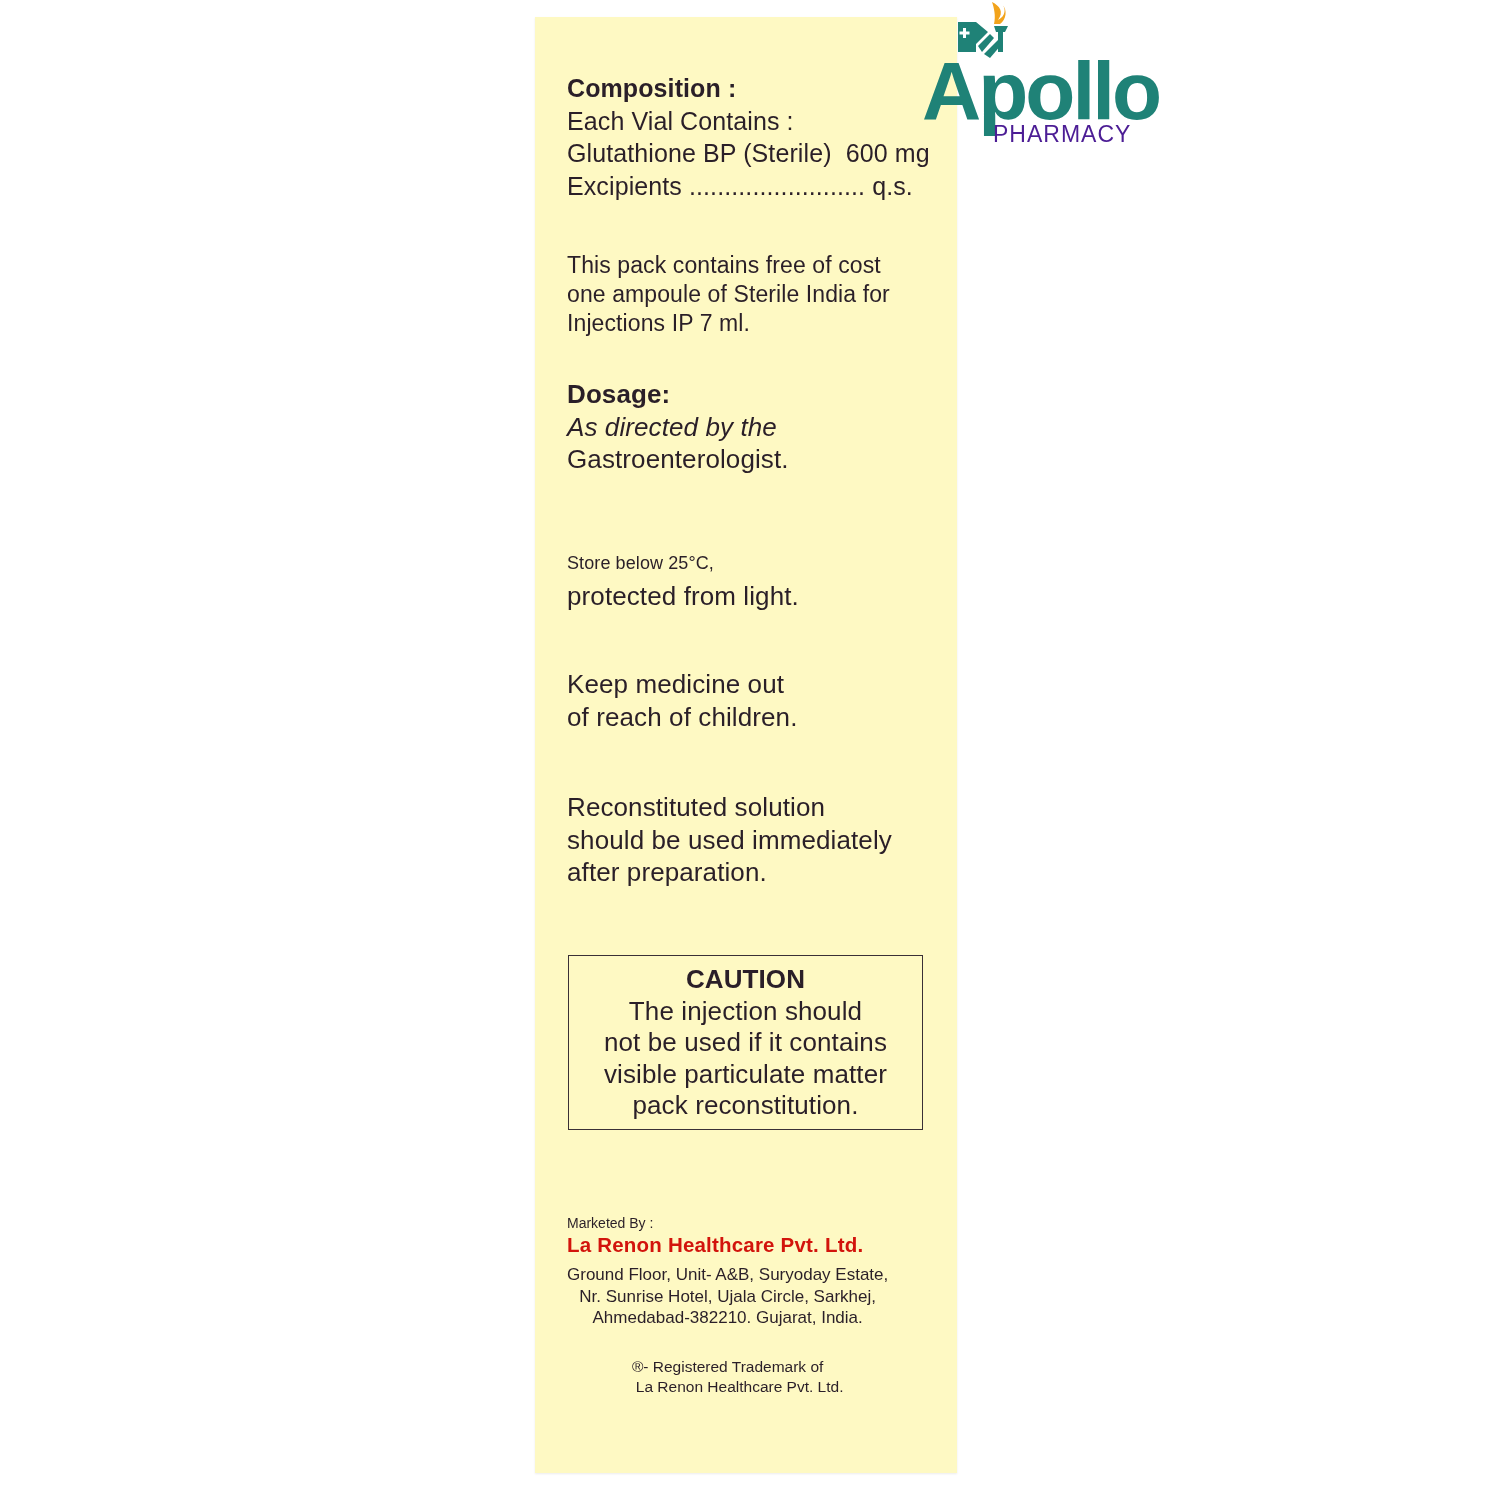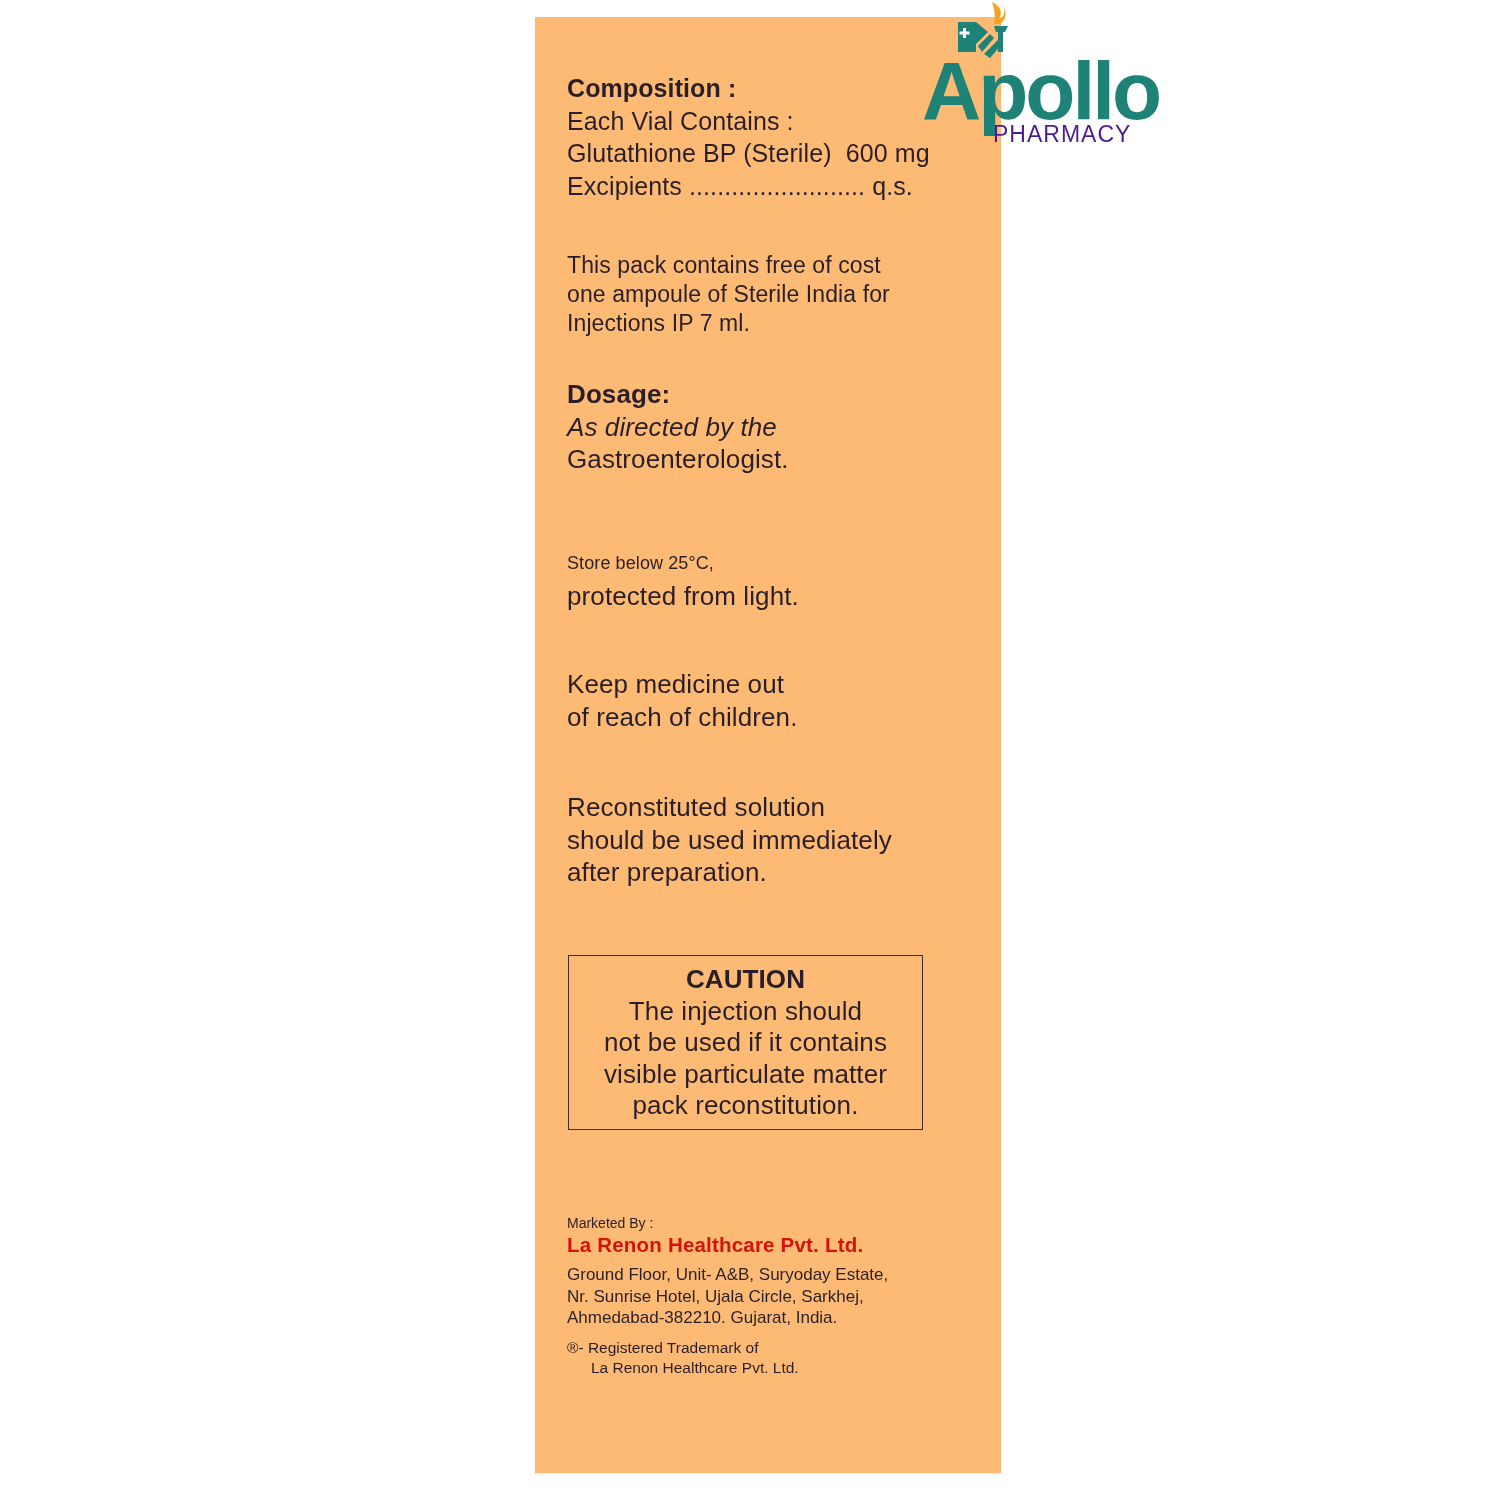--- a/index.html
+++ b/index.html
@@ -1,36 +1,36 @@
 <!DOCTYPE html>
 <html><head>
 <meta charset="utf-8">
 <style>
   html, body { margin: 0; padding: 0; }
   body {
     width: 1500px; height: 1500px; background: #ffffff; position: relative; overflow: hidden;
     font-family: "Liberation Sans", "DejaVu Sans", sans-serif;
   }
   .panel {
-    position: absolute; left: 535px; top: 17px; width: 466px; height: 1456px;
-    background: #fdba74;
+    position: absolute; left: 535px; top: 17px; width: 422px; height: 1456px;
+    background: #fef9c3;
     box-shadow: 0 1px 2px rgba(0,0,0,0.08);
   }
   .txt { position: absolute; left: 32px; color: #2a1f28; white-space: nowrap; }
   .line { display: block; font-size: 25px; line-height: 32.5px; letter-spacing: 0.1px; }
   .bold { font-weight: bold; }
   .caution {
     position: absolute; left: 33px; top: 938px; width: 355px; height: 175px;
     border: 1.5px solid #3a3036; box-sizing: border-box; text-align: center;
     color: #2a1f28; padding-top: 8px;
   }
   .caution .line { line-height: 31.5px; font-size: 26px; }
   .small { font-size: 14px; line-height: 18px; display: block; }
   .marketer { font-size: 20.5px; font-weight: bold; color: #d2140c; display: block; line-height: 26px; letter-spacing: 0.2px; }
-  .addr { font-size: 17px; line-height: 21.5px; display: block; }
+  .addr { font-size: 17px; line-height: 21.5px; display: block; text-align: center; }
   .logo { position: absolute; left: 920px; top: 0; width: 220px; height: 150px; }
   .logo-word {
     position: absolute; left: 2px; top: 50px; font-size: 82px; font-weight: bold; color: #1f8277;
     letter-spacing: -3px; line-height: 82px;
   }
   .logo-sub {
     position: absolute; left: 73px; top: 122px; font-size: 23px; color: #4c1d95; letter-spacing: 1px; line-height: 24px;
   }
   .logo-mark { position: absolute; left: 28px; top: 0; }
 </style>
@@ -83,21 +83,21 @@
   </div>
 
   <div class="txt" style="top:1197px;">
     <span class="small">Marketed By :</span>
     <span class="marketer">La Renon Healthcare Pvt. Ltd.</span>
     <div style="height:6px"></div>
     <span class="addr">Ground Floor, Unit- A&amp;B, Suryoday Estate,</span>
     <span class="addr">Nr. Sunrise Hotel, Ujala Circle, Sarkhej,</span>
     <span class="addr">Ahmedabad-382210. Gujarat, India.</span>
     <div style="height:9px"></div>
-    <span class="addr" style="font-size:15.5px;line-height:20px;">®- Registered Trademark of</span>
+    <span class="addr" style="font-size:15.5px;line-height:20px;margin-top:19px;">®- Registered Trademark of</span>
     <span class="addr" style="font-size:15.5px;line-height:20px;padding-left:24px;">La Renon Healthcare Pvt. Ltd.</span>
   </div>
 </div>
 
 <div class="logo">
   <svg class="logo-mark" width="80" height="70" viewBox="0 0 80 70">
     <path d="M44 2 C52 6 56 12 50 20 C58 16 58 8 54 4 C60 10 58 20 52 24 L46 24 C48 16 46 8 44 2 Z" fill="#f2a31b"></path>
     <path d="M10 22 L28 22 L40 32 L28 44 L28 52 L10 52 Z" fill="#1f8277"></path>
     <rect x="15" y="28" width="3" height="10" fill="#fff"></rect>
     <rect x="11.5" y="31.5" width="10" height="3" fill="#fff"></rect>

